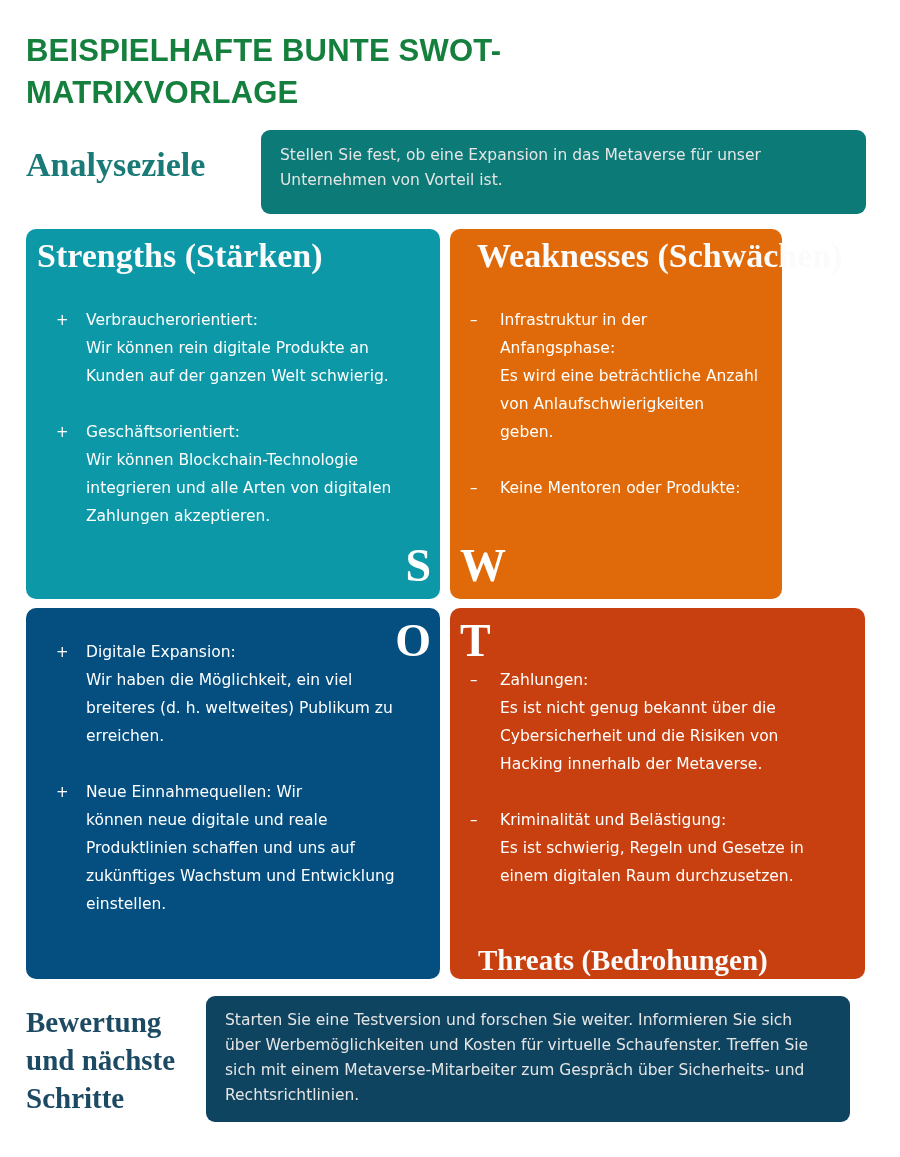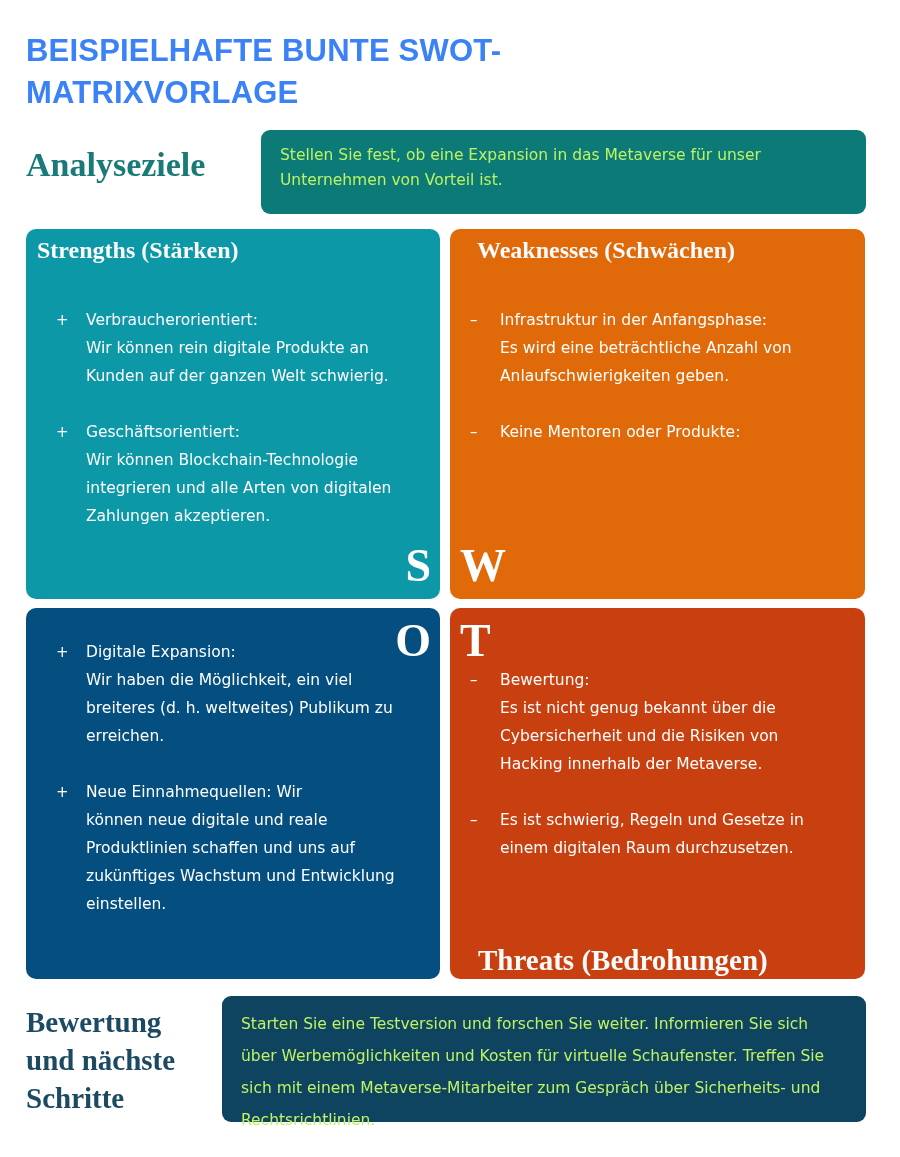--- a/index.html
+++ b/index.html
@@ -1,29 +1,29 @@
 <!DOCTYPE html>
 <html><head>
 <meta charset="utf-8">
 <style>
   html, body { margin:0; padding:0; background:#ffffff; }
   body { width:900px; height:1157px; position:relative; overflow:hidden; font-family:"DejaVu Sans", sans-serif; }
-  .title { position:absolute; left:26px; top:30px; width:620px; color:#3b82f6; font-family:"Liberation Sans", sans-serif; font-weight:bold; font-size:31px; line-height:42px; letter-spacing:0.2px; }
+  .title { position:absolute; left:26px; top:30px; width:620px; color:#15803d; font-family:"Liberation Sans", sans-serif; font-weight:bold; font-size:31px; line-height:42px; letter-spacing:0.2px; }
   .side-label { position:absolute; font-family:"Liberation Serif", serif; font-weight:bold; }
   .analysis-label { left:26px; top:146px; font-size:34px; color:#1a7a78; }
   .eval-label { left:26px; top:1003px; font-size:29px; line-height:38px; color:#1d4a63;font-family:Liberation Serif, serif; }
-  .box { position:absolute; border-radius:9px; color:#bef264; box-sizing:border-box; }
+  .box { position:absolute; border-radius:9px; color:#e5e5e5; box-sizing:border-box; }
   .analysis-box { left:261px; top:130px; width:605px; height:84px; background:#0c7b78; padding:13px 18px 0 19px; font-size:15.5px; line-height:25px; }
-  .eval-box { left:222px; top:996px; width:644px; height:126px; background:#0f4460; padding:12px 18px 10px 19px; font-size:15.5px; line-height:32px; }
+  .eval-box { left:206px; top:996px; width:644px; height:126px; background:#0f4460; padding:12px 18px 10px 19px; font-size:15.5px; line-height:25px; }
   .q { position:absolute; border-radius:10px; box-sizing:border-box; color:#ffffff; }
   .q-s { left:26px; top:229px; width:414px; height:370px; background:#0c98a7; }
-  .q-w { left:450px; top:229px; width:415px; height:370px; background:#e06a0a; }
+  .q-w { left:450px; top:229px; width:332px; height:370px; background:#e06a0a; }
   .q-o { left:26px; top:608px; width:414px; height:371px; background:#044f80; }
   .q-t { left:450px; top:608px; width:415px; height:371px; background:#c8400f; }
-  .q-head { position:absolute; font-family:"Liberation Serif", serif; font-weight:bold; font-size:24px; color:#fbfbfb; white-space:nowrap; }
+  .q-head { position:absolute; font-family:"Liberation Serif", serif; font-weight:bold; font-size:34px; color:#fbfbfb; white-space:nowrap; }
   .q-s .q-head { left:11px; top:8px; }
   .q-w .q-head { left:27px; top:8px; }
   .q-o .q-head { left:9px; bottom:14px; }
   .q-t .q-head { left:28px; bottom:2px; font-size:29px; }
   .letter { position:absolute; font-family:"Liberation Serif", serif; font-weight:bold; font-size:46px; color:#ffffff; line-height:1; }
   .q-s .letter { right:9px; bottom:10px; }
   .q-w .letter { left:10px; bottom:10px; }
   .q-o .letter { right:9px; top:10px; }
   .q-t .letter { left:10px; top:10px; }
   .list { position:absolute; left:30px; right:20px; margin:0; padding:0; list-style:none; font-size:15.5px; line-height:28px; }
@@ -93,25 +93,26 @@
       <span class="item-text">können neue digitale und reale Produktlinien schaffen und uns auf zukünftiges Wachstum und Entwicklung einstellen.</span>
     </li>
   </ul>
 </div>
 
 <div class="q q-t">
   <div class="letter">T</div>
   <ul class="list">
     <li class="item">
       <span class="bullet">–</span>
-      <span class="item-title">Bewertung:</span>
+      <span class="item-title">Zahlungen:</span>
       <span class="item-text">Es ist nicht genug bekannt über die Cybersicherheit und die Risiken von Hacking innerhalb der Metaverse.</span>
     </li>
     <li class="item">
       <span class="bullet">–</span>
+      <span class="item-title">Kriminalität und Belästigung:</span>
       <span class="item-text">Es ist schwierig, Regeln und Gesetze in einem digitalen Raum durchzusetzen.</span>
     </li>
   </ul>
   <div class="q-head">Threats (Bedrohungen)</div>
 </div>
 
 <div class="side-label eval-label" style="width:190px;">
   <span>Bewertung und nächste Schritte</span>
 </div>
 <div class="box eval-box">

